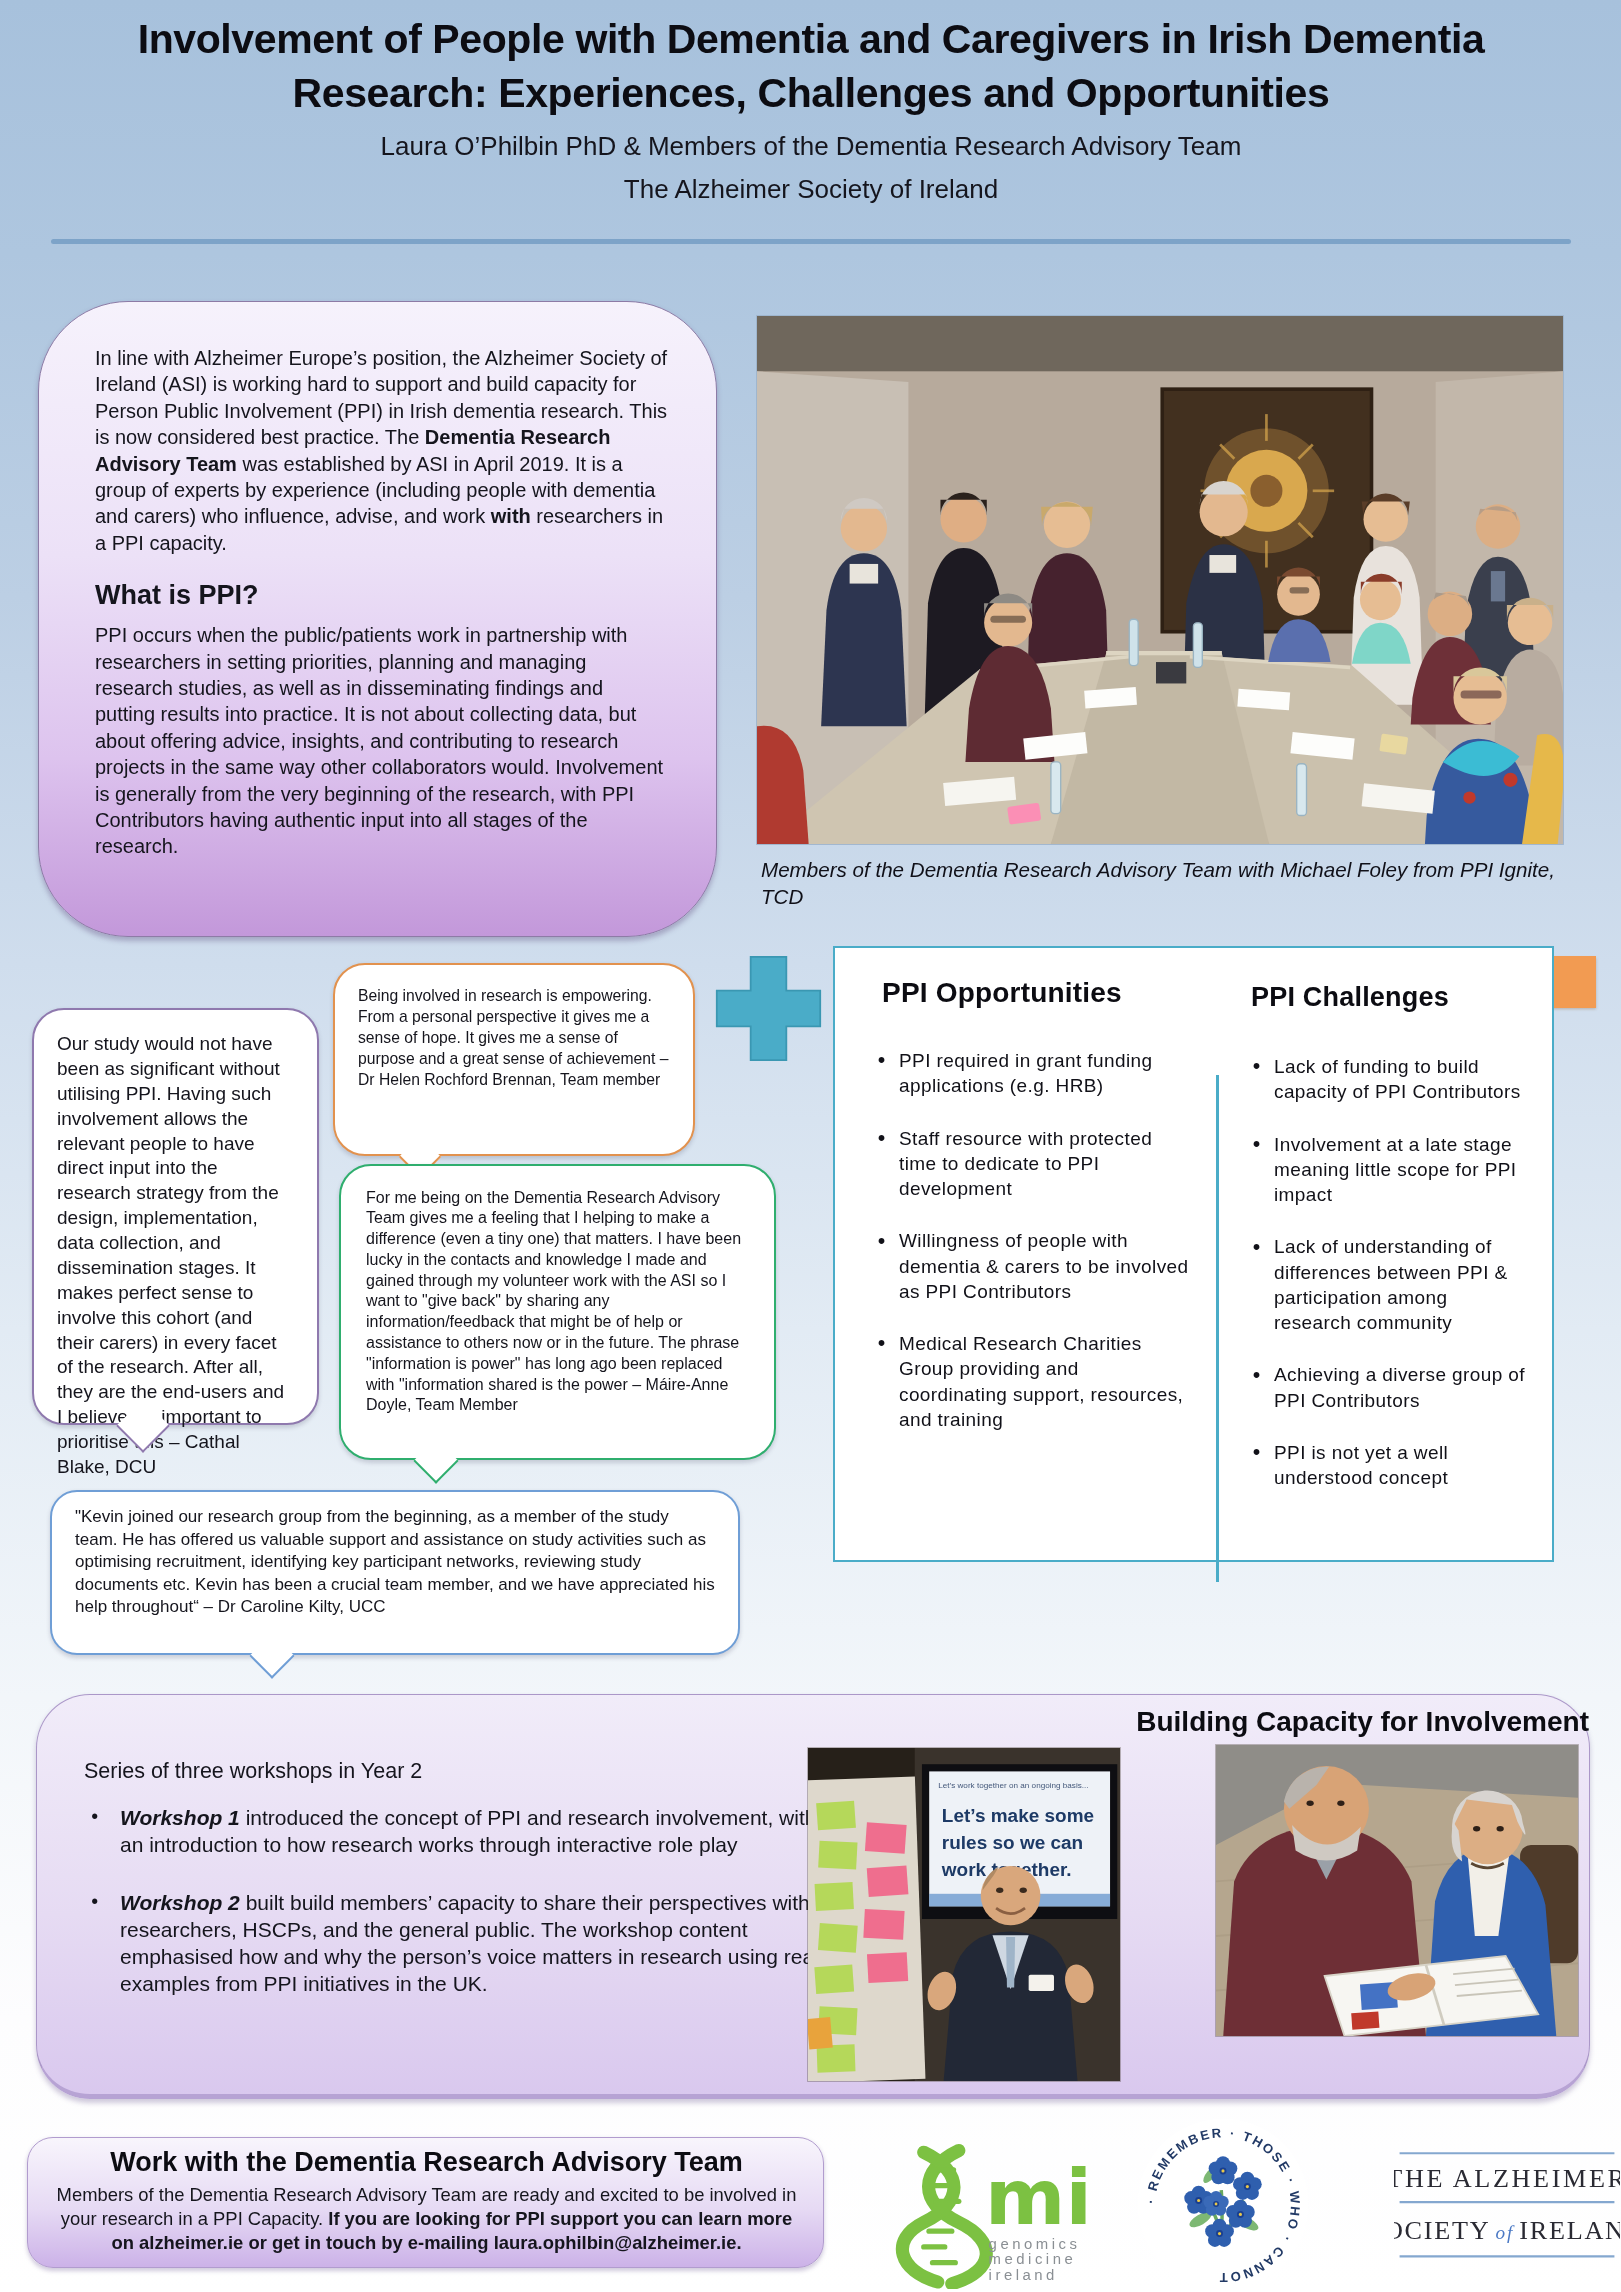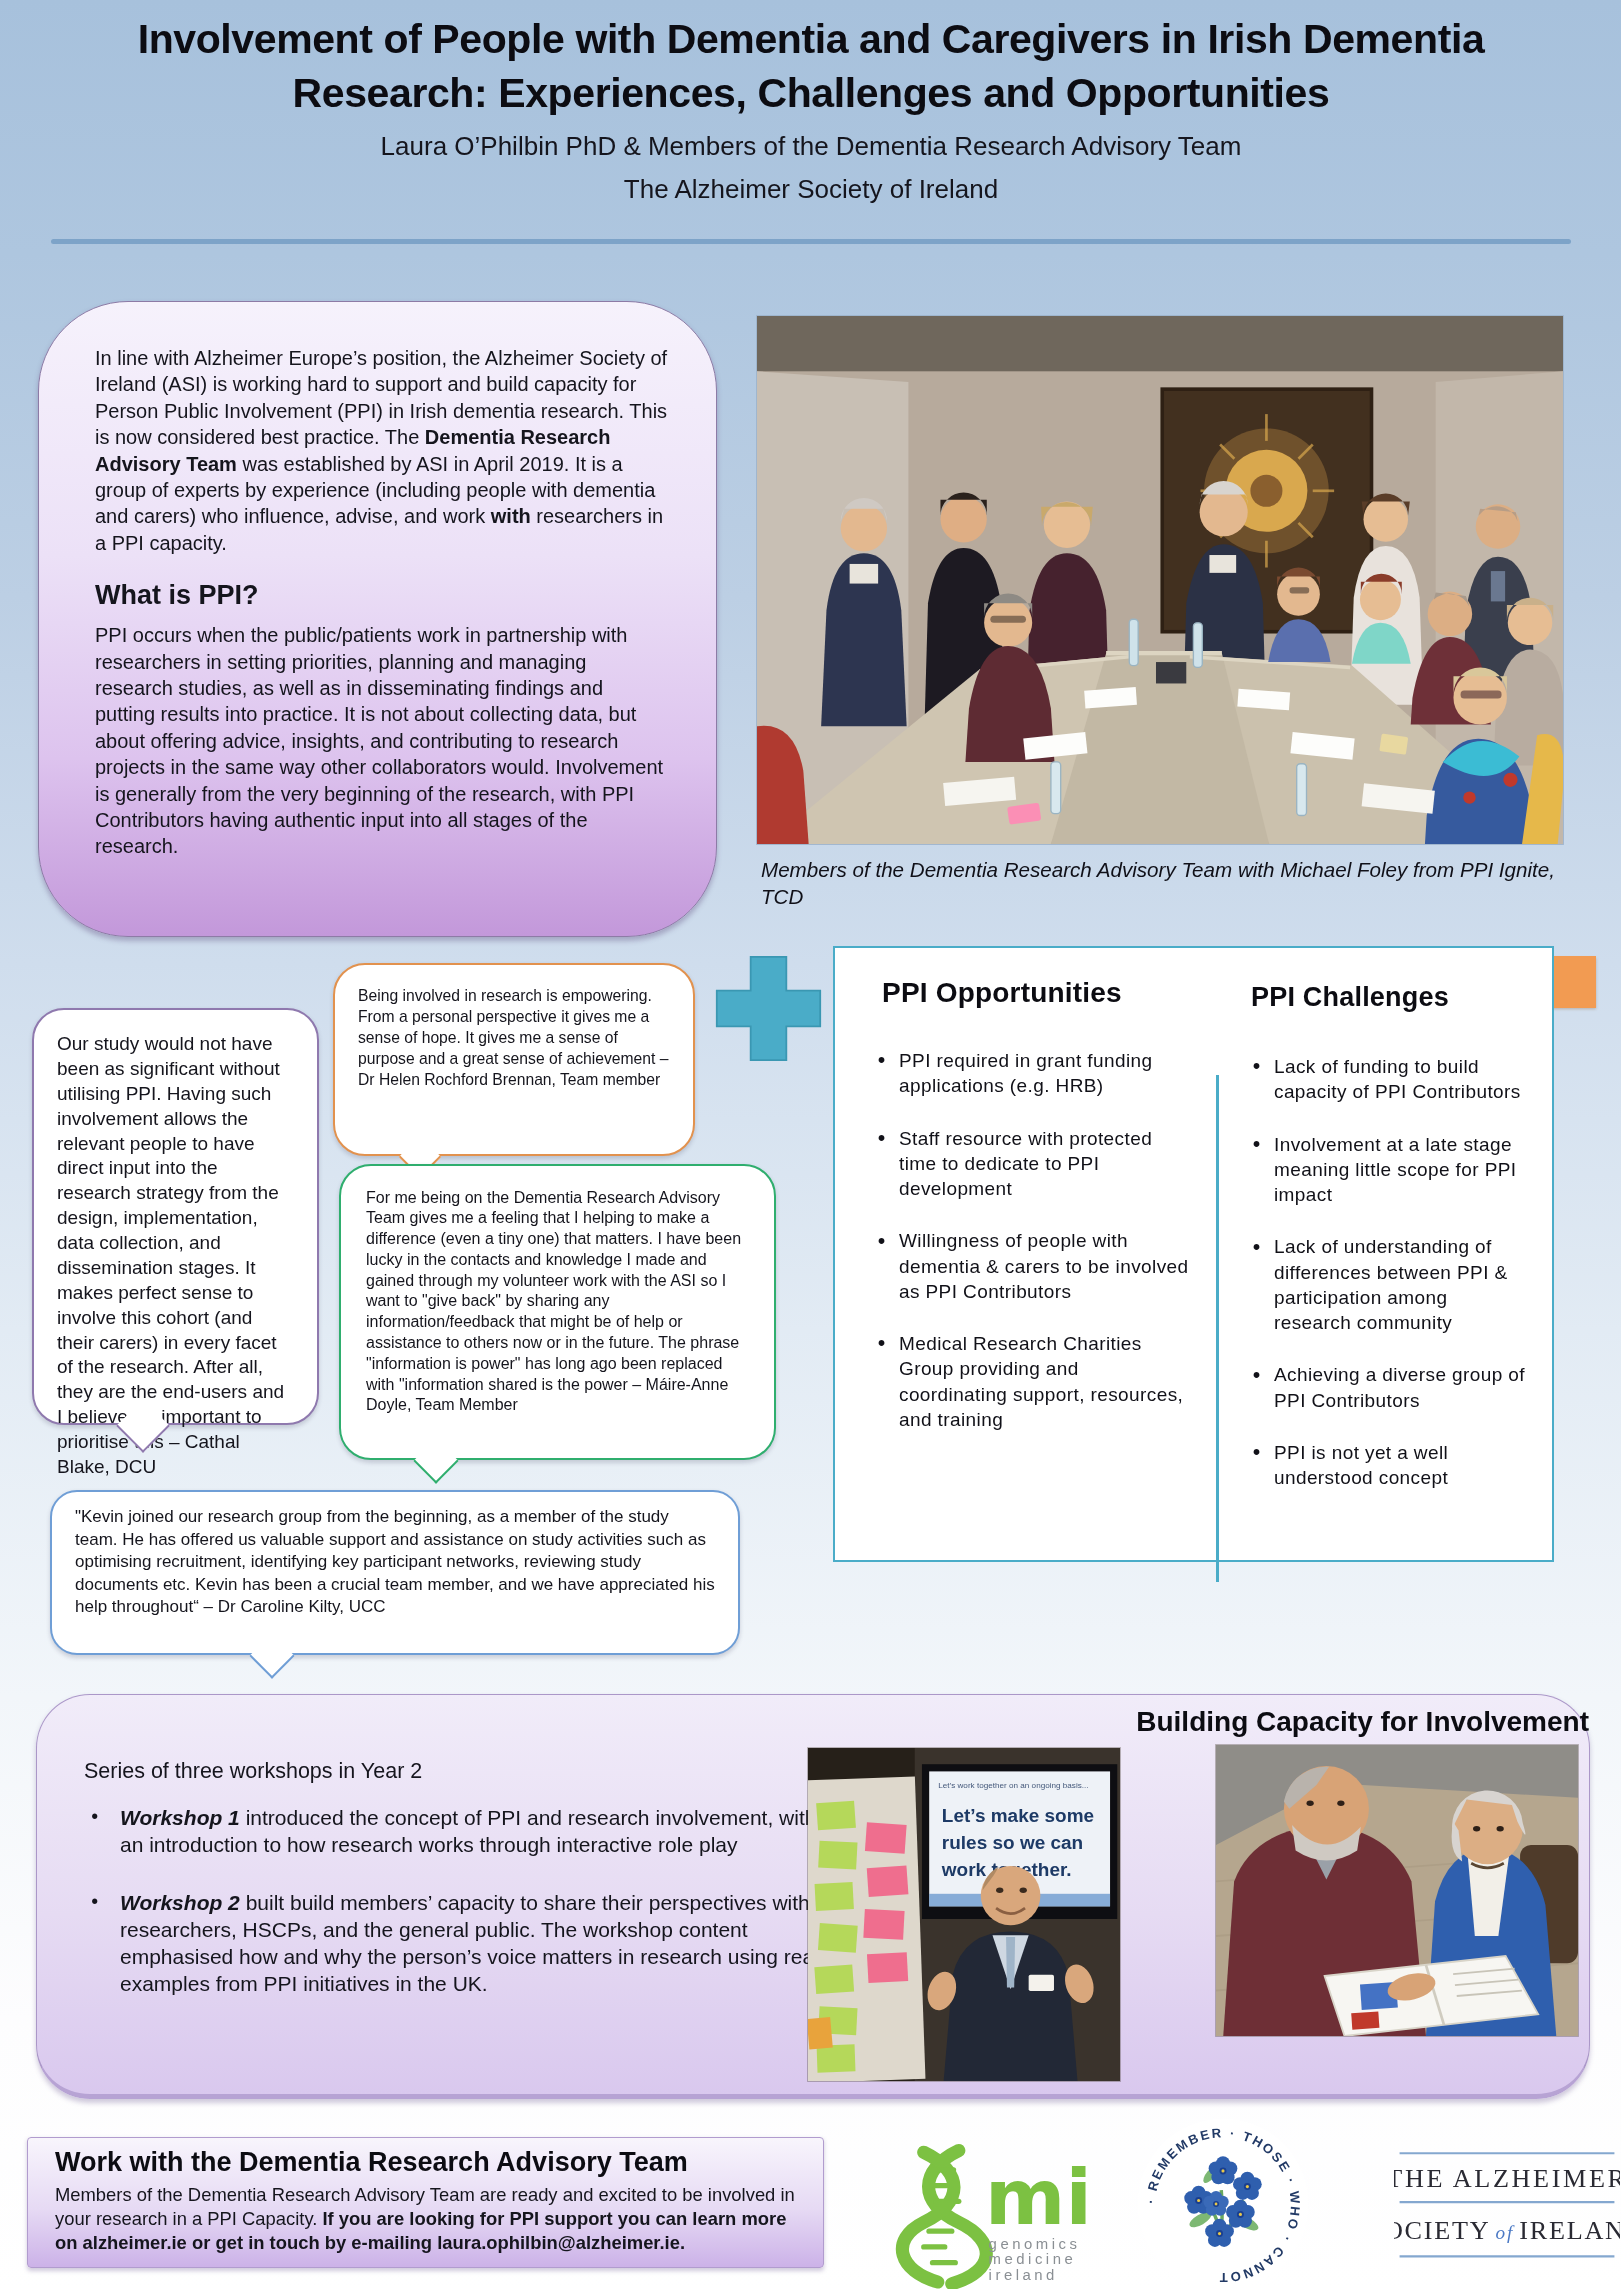--- a/index.html
+++ b/index.html
@@ -54,23 +54,23 @@
   }
   .capacity-heading{position:absolute;left:0;top:10.7px;width:100%;text-align:right;font-size:28px;font-weight:bold;color:#0c0c12;}
   .capacity-intro{position:absolute;left:47px;top:64px;font-size:21.5px;}
   .workshop-list{position:absolute;left:47px;top:109px;width:759px;font-size:21px;line-height:1.3;}
   .workshop-item{position:relative;padding-left:36px;margin-bottom:30px;}
   .workshop-item .dot::before{content:"•";position:absolute;left:7.2px;top:0;font-size:19.7px;}
   .workshop-label{font-weight:bold;font-style:italic;}
   .workshop-photo{position:absolute;box-shadow:0 0 0 0.9px rgba(80,70,60,.4);}
   
   .cta-box{
-    position:absolute;left:27px;top:2137px;width:797px;height:131px;border-radius:4px;
+    position:absolute;left:27px;top:2137px;width:797px;height:131px;border-radius:26px;
     background:linear-gradient(180deg,#f8f5fc 0%,#e6daf4 55%,#ccb2e8 100%);
-    border:1.8px solid #b19cce;box-shadow:0 2.7px 4.5px rgba(100,80,140,.3);padding:9px 25px 0 27px;
+    border:1.8px solid #b19cce;box-shadow:0 2.7px 4.5px rgba(100,80,140,.3);padding:9px 25px 0 27px;text-align:center;
   }
   .cta-heading{font-size:27px;font-weight:bold;margin:0 0 5.4px 0;color:#0c0c12;}
   .cta-body{font-size:18.4px;line-height:1.3;margin:0;}
   
   .logo{position:absolute;}
 </style>
 </head>
 <body>
 
 <div id="poster">

